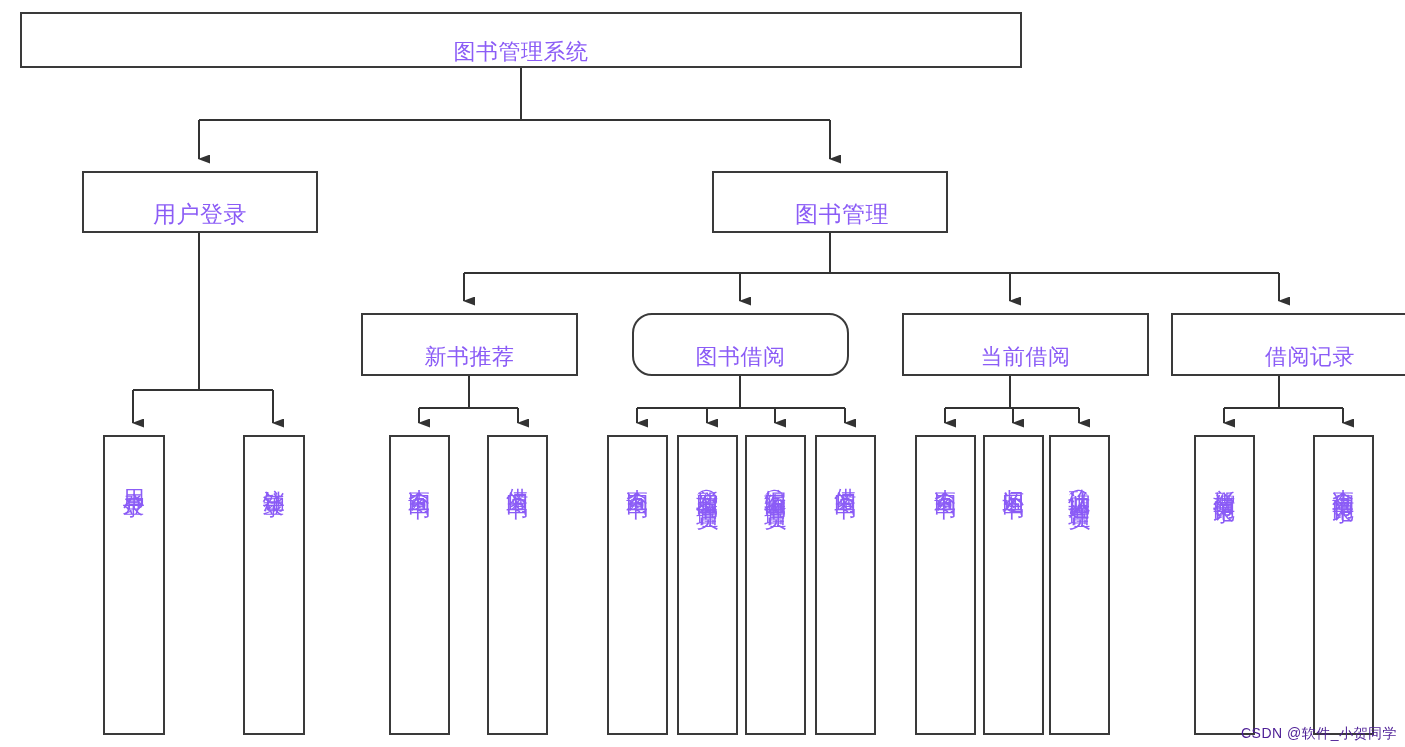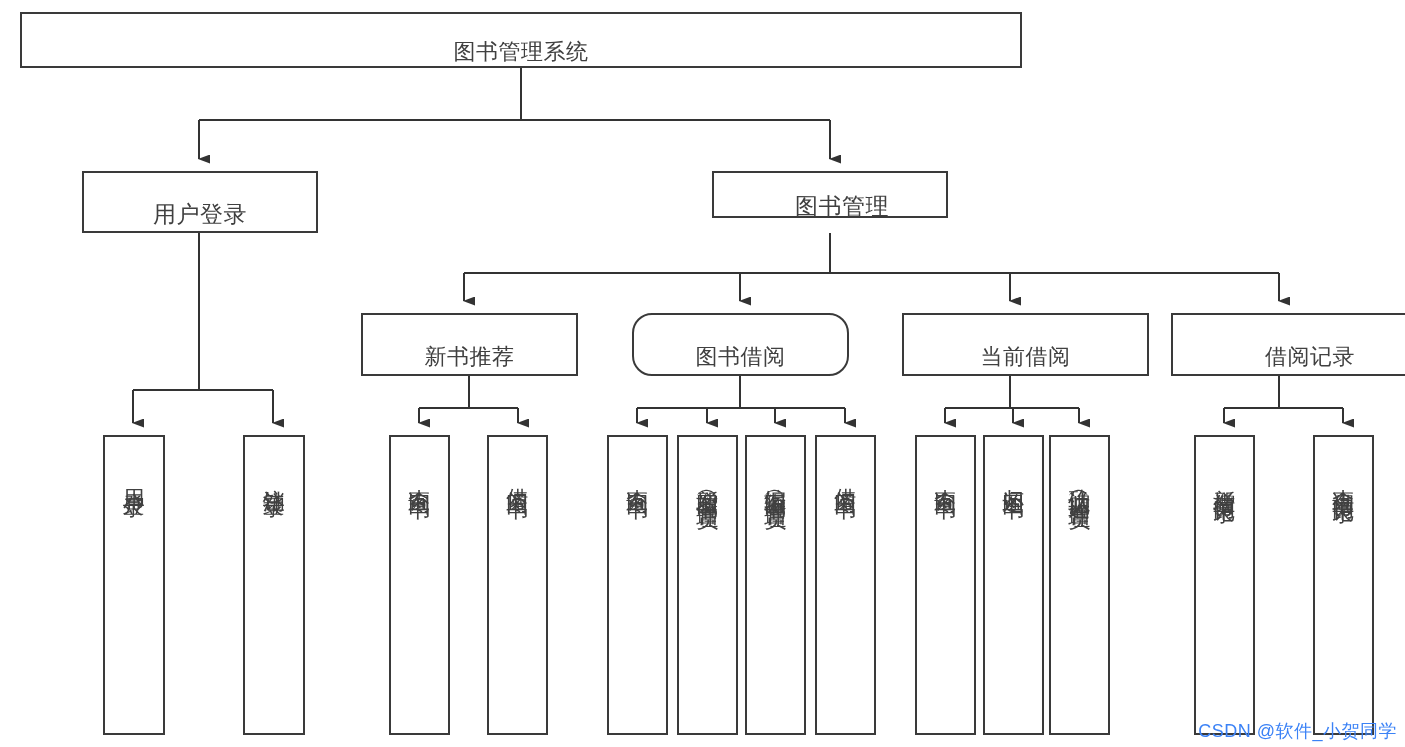--- a/index.html
+++ b/index.html
@@ -17,21 +17,21 @@
   .node-box{
     position:absolute;
     box-sizing:border-box;
     background:#ffffff;
     border:2px solid #3a3a3a;
     display:flex;
     align-items:center;
     justify-content:center;
   }
   .node-label{
-    color:#404040;
+    color:#8b5cf6;
     font-size:22px;
     line-height:1.16;
     letter-spacing:0.5px;
     white-space:nowrap;
     user-select:none;
     margin-top:24px;
   }
   
   .node-box.vertical{align-items:flex-start;padding-top:10px;}
   .node-box.vertical .node-label{
@@ -42,22 +42,22 @@
     white-space:normal;
     max-height:100%;
   }
   .node-box.h1 .node-label{font-size:23px;}
   .node-box.h2 .node-label{font-size:22px;}
 
   
   #watermark{
     position:absolute;
     right:8px;bottom:4px;
-    color:#3b82f6;
-    font-size:18px;
+    color:#4c1d95;
+    font-size:14px;
     letter-spacing:0.5px;
     white-space:nowrap;
     user-select:none;
   }
 </style>
 </head>
 <body>
 
 <div id="diagram-root">
 
@@ -124,21 +124,21 @@
       </div>
       <div class="node-box h1" style="left: 82px; top: 171px; width: 236px; height: 62px;">
         <span class="node-label">用户登录</span>
       </div>
       <div class="node-box leaf vertical" style="left: 103px; top: 435px; width: 62px; height: 300px;">
         <span class="node-label">用户登录</span>
       </div>
       <div class="node-box leaf vertical" style="left: 243px; top: 435px; width: 62px; height: 300px;">
         <span class="node-label">注销登录</span>
       </div>
-      <div class="node-box h1" style="left: 712px; top: 171px; width: 236px; height: 47px; padding-left: 24px;">
+      <div class="node-box h1" style="left: 712px; top: 171px; width: 236px; height: 62px; padding-left: 24px;">
         <span class="node-label">图书管理</span>
       </div>
       <div class="node-box h2" style="left: 361px; top: 313px; width: 217px; height: 63px; text-align: center;">
         <span class="node-label">新书推荐</span>
       </div>
       <div class="node-box leaf vertical" style="left: 389px; top: 435px; width: 61px; height: 300px;">
         <span class="node-label">查询图书</span>
       </div>
       <div class="node-box leaf vertical" style="left: 487px; top: 435px; width: 61px; height: 300px;">
         <span class="node-label">借阅图书</span>

